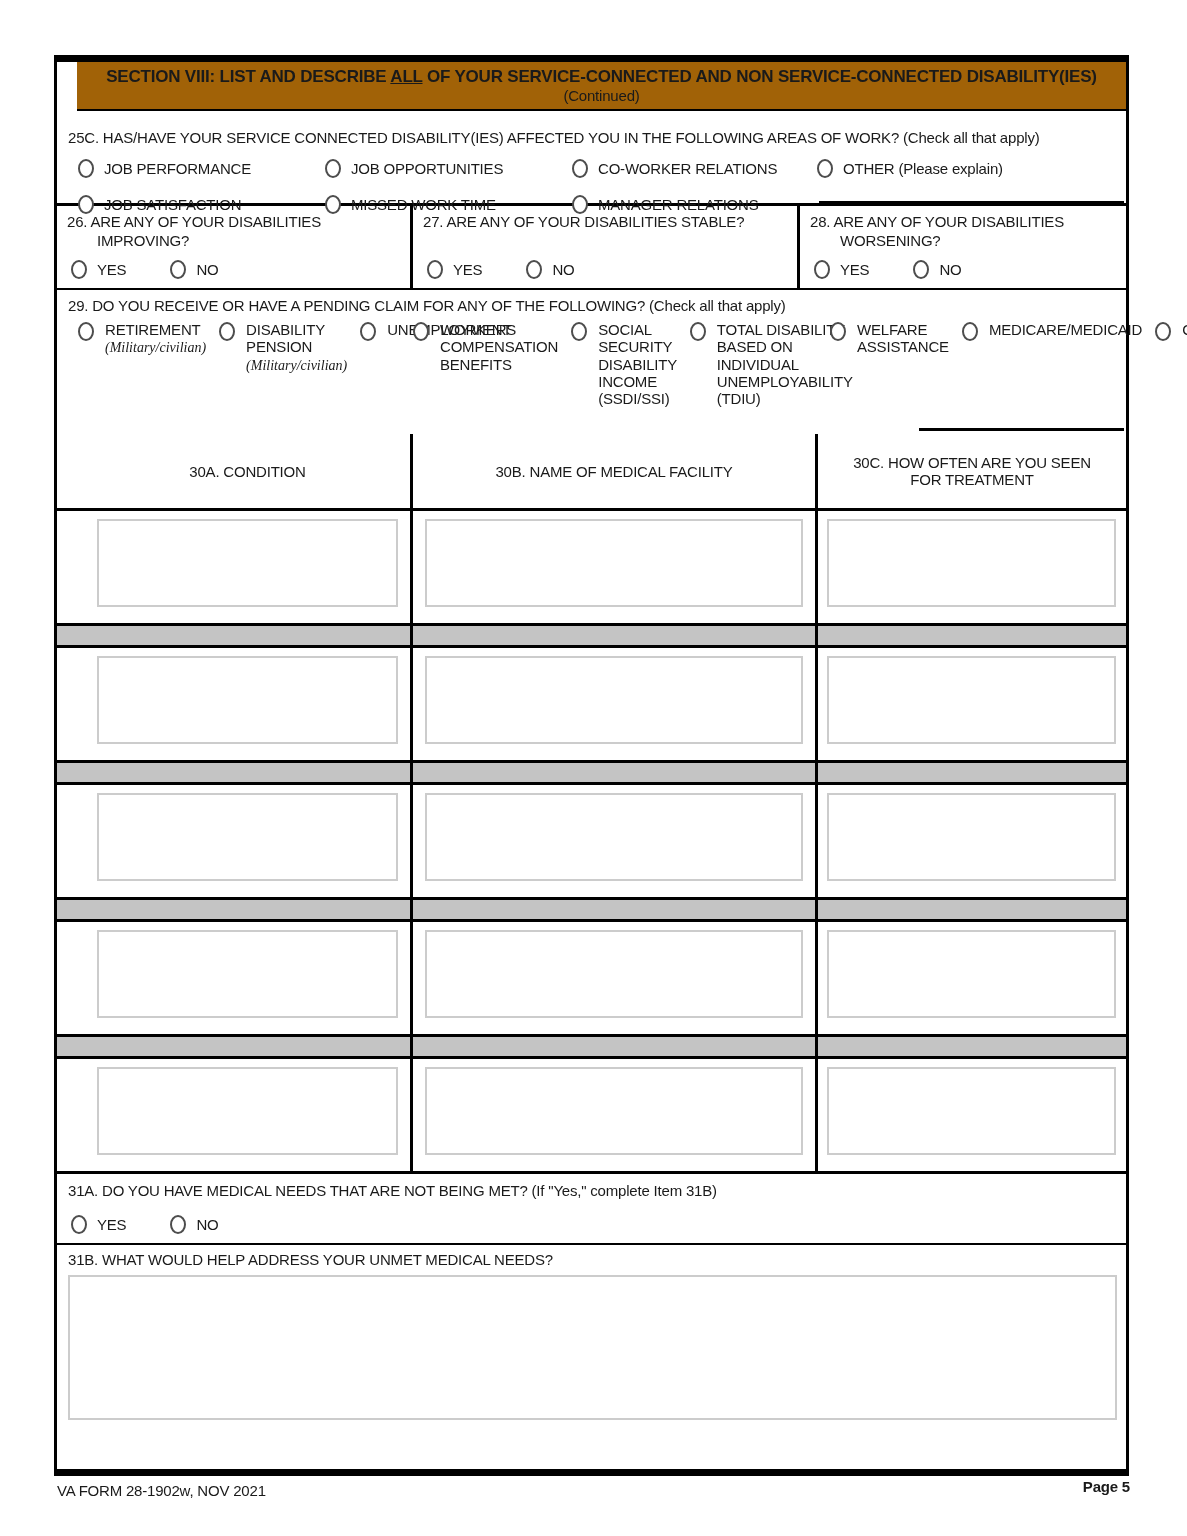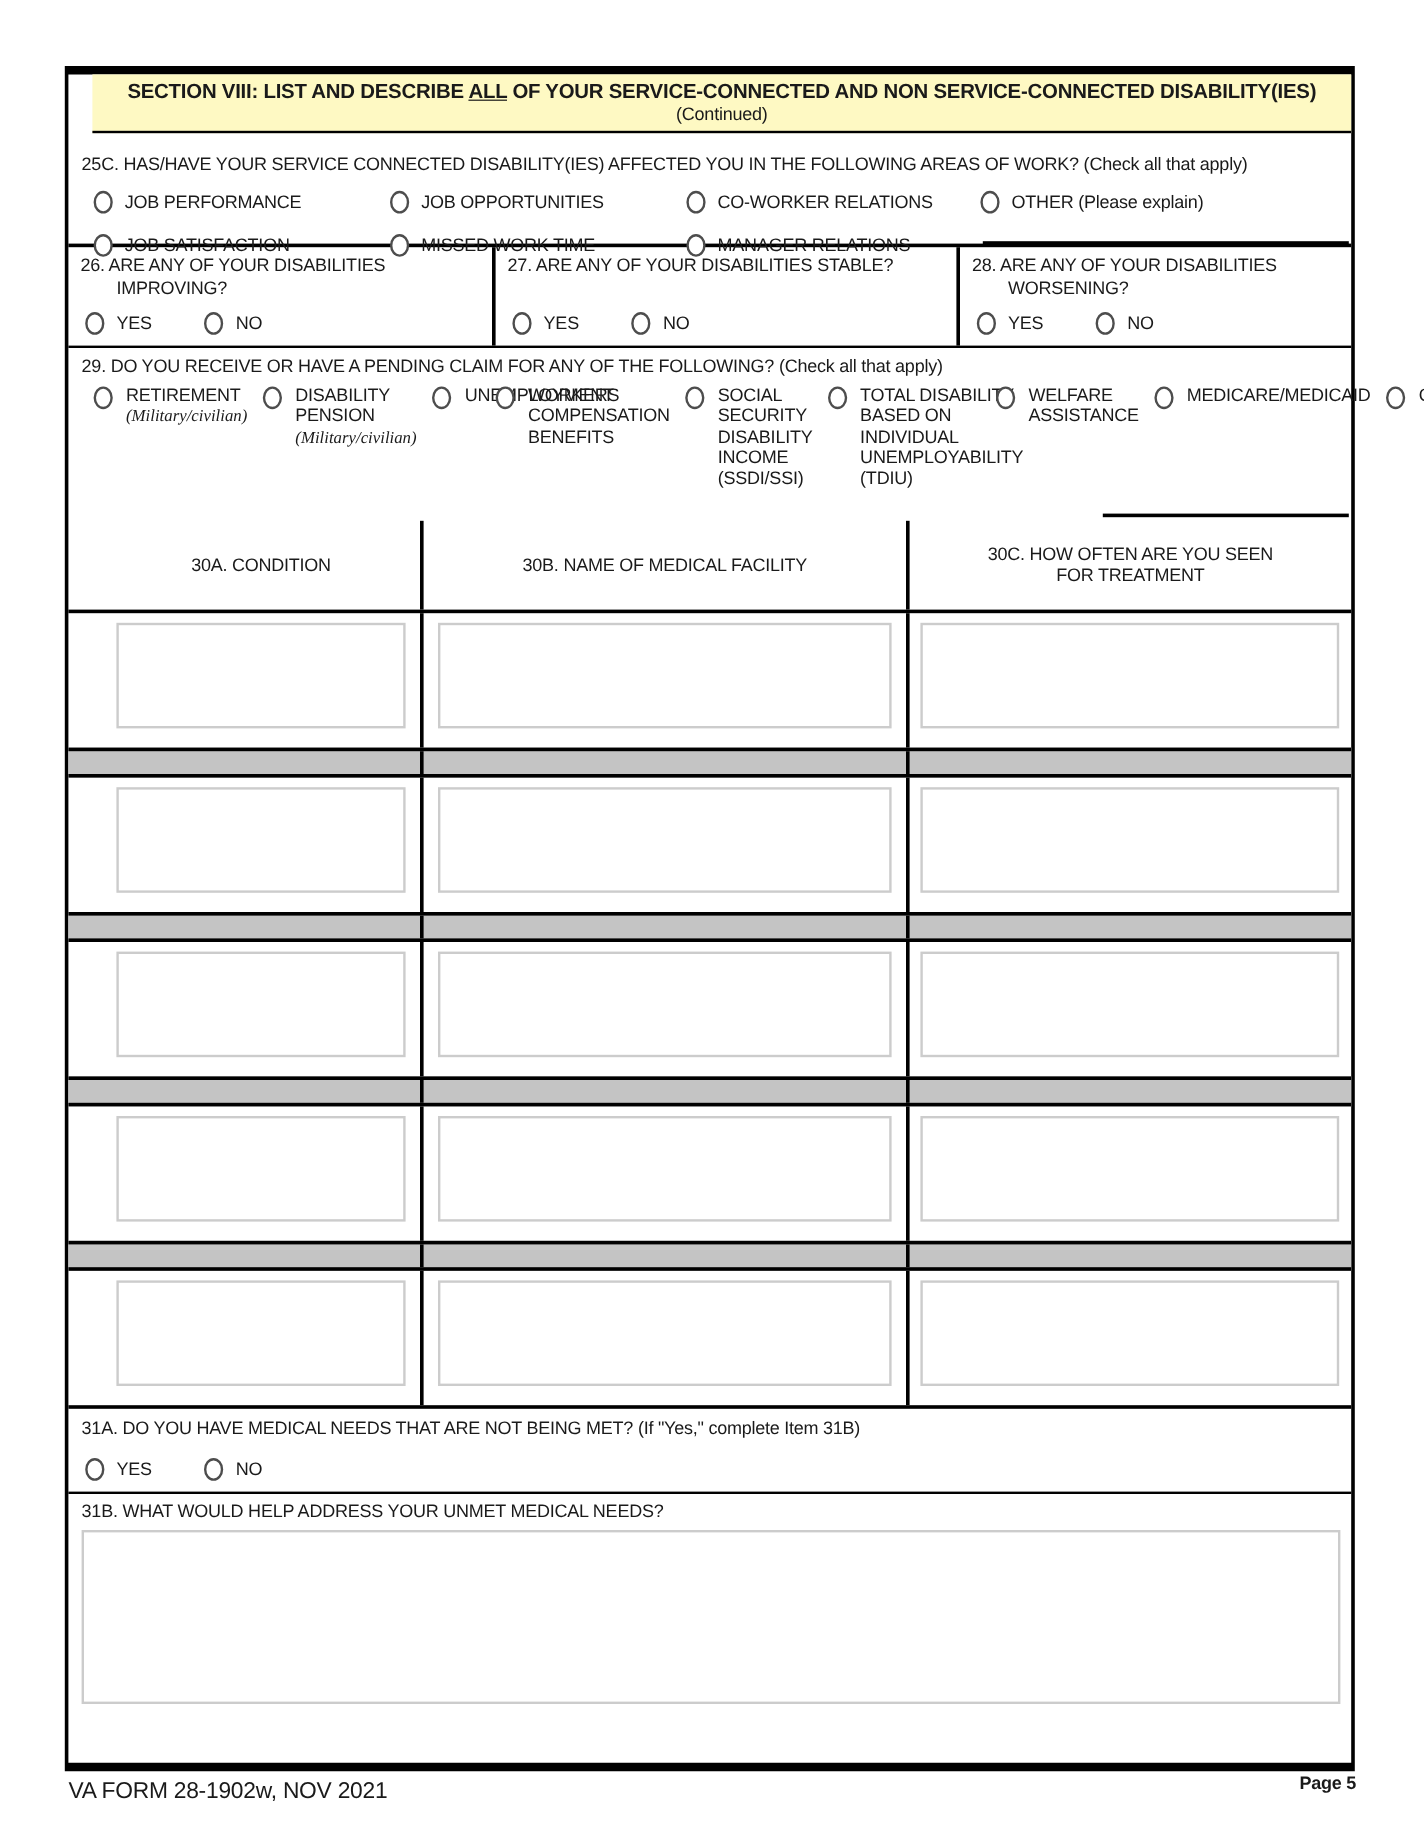--- a/index.html
+++ b/index.html
@@ -12,21 +12,21 @@
   .page { position:relative; width:1187px; height:1536px; background:#fff; overflow:hidden; }
 
   .form-box {
     position:absolute; left:54px; top:55px; width:1075px; height:1421px;
     border-left:3px solid #000; border-right:3px solid #000;
     border-top:7px solid #000; border-bottom:7px solid #000;
     background:#fff;
   }
 
   
-  .sec-hdr { background:#fef9c3; text-align:center;margin-left:20px; }
+  .sec-hdr { background:#a16207; text-align:center;margin-left:20px; }
   .hdr8 { height:49px; border-bottom:2px solid #000; padding-top:5px; }
   .hdr9 { height:44px; border-top:2px solid #000; border-bottom:2px solid #000; padding-top:3px; }
   .sec-title { font-size:17px; font-weight:bold; }
   .sec-sub  { font-size:15px; }
   .u-emph { text-decoration:underline; font-weight:bold; }
   .u-emph-i { text-decoration:underline; font-weight:bold; font-style:italic; }
 
   .q-label { font-size:15px; }
 
   
@@ -64,39 +64,39 @@
   .q29 .opt { display:flex; align-items:flex-start; gap:11px; min-height:23px; }
   .q29 .opt .oval { margin-top:1px; }
   .q29 .opt-label { white-space:normal; line-height:1.15; }
   .q29-c2 .opt-label { max-width:335px; }
   .note { font-family:"Liberation Serif", serif; font-style:italic; font-size:14px; letter-spacing:0; }
   .writein-29 { position:absolute; right:2px; bottom:3px; width:205px; height:3px; background:#000; }
 
   
   .trow { display:flex; }
   .tcell { position:relative; }
-  .tc1 { width:296px; border-right:3px solid #000;padding-left:28px; }
+  .tc1 { width:356px; border-right:3px solid #000;padding-left:28px; }
   .tc2 { width:405px; border-right:3px solid #000; }
   .tc3 { flex:1; }
   .thead { height:77px; border-bottom:3px solid #000; }
   .thead .tcell { display:flex; align-items:center; justify-content:center; text-align:center; font-size:15px; }
   .thead .tc3 span { display:block; width:250px; }
   .tdata { height:112px; }
   .tdivider { height:25px; border-top:3px solid #000; border-bottom:3px solid #000; background:#c4c4c4; }
   .tdivider .tcell { height:100%; }
   .ibox { margin:8px 12px 0 12px; height:88px; border:2px solid #ccc; background:#fff; }
   .tc3 .ibox { margin:8px 10px 0 9px; }
 
   
   .q31a { height:74px; border-top:3px solid #000; border-bottom:2px solid #000; position:relative; padding:8px 6px 0 11px; }
   .q31b { height:180px; padding:6px 6px 0 11px; position:relative; }
   .bigbox { position:absolute; left:11px; right:9px; top:30px; bottom:5px; border:2px solid #ccc; background:#fff; }
 
   
-  .footer-left  { position:absolute; left:57px; top:1482px; font-size:19px; }
+  .footer-left  { position:absolute; left:57px; top:1482px; font-size:15px; }
   .footer-right { position:absolute; right:57px; top:1478px; font-size:15px; font-weight:bold; }
 </style>
 </head>
 <body>
 
 <div class="page">
   <div class="form-box">
 
     <div class="sec-hdr hdr8">
       <div class="sec-title"><span>SECTION VIII: LIST AND DESCRIBE </span><span class="u-emph">ALL</span><span> OF YOUR SERVICE-CONNECTED AND NON SERVICE-CONNECTED DISABILITY(IES)</span></div>

